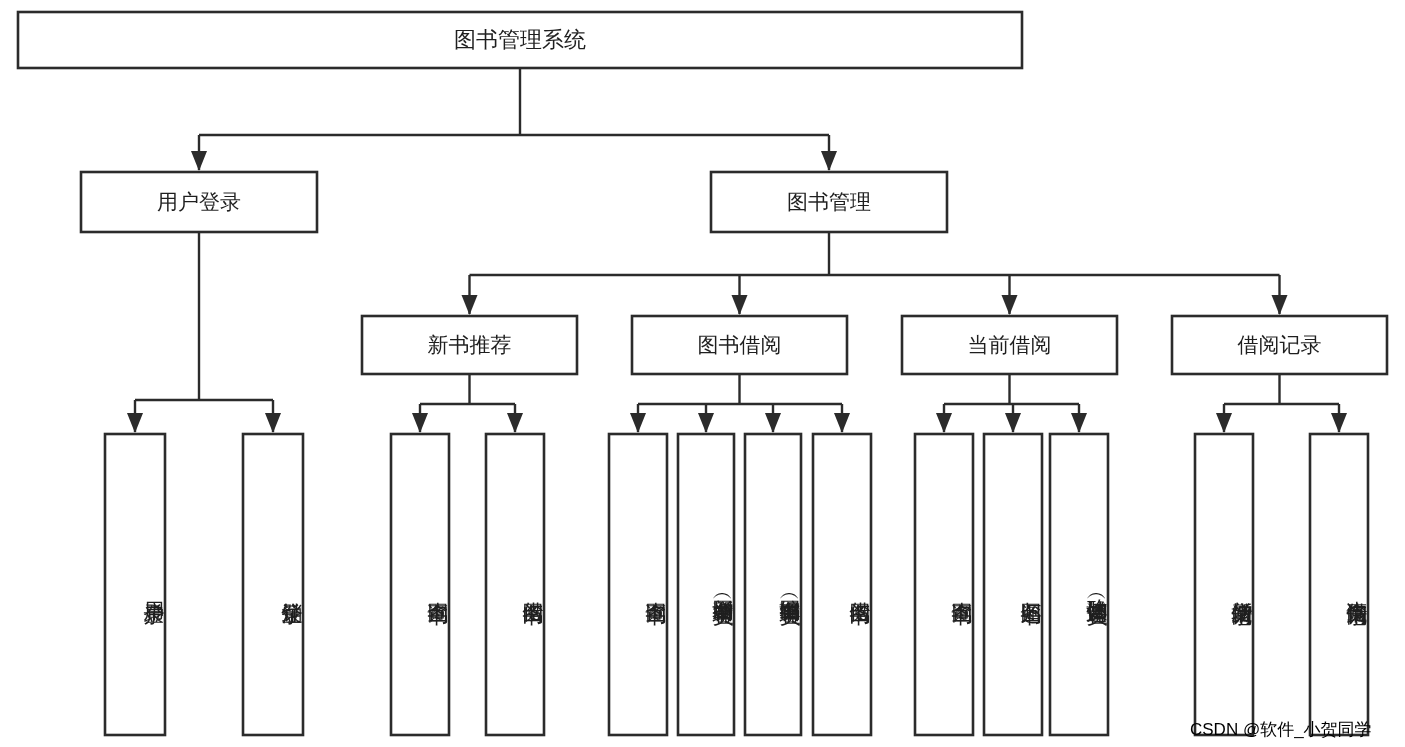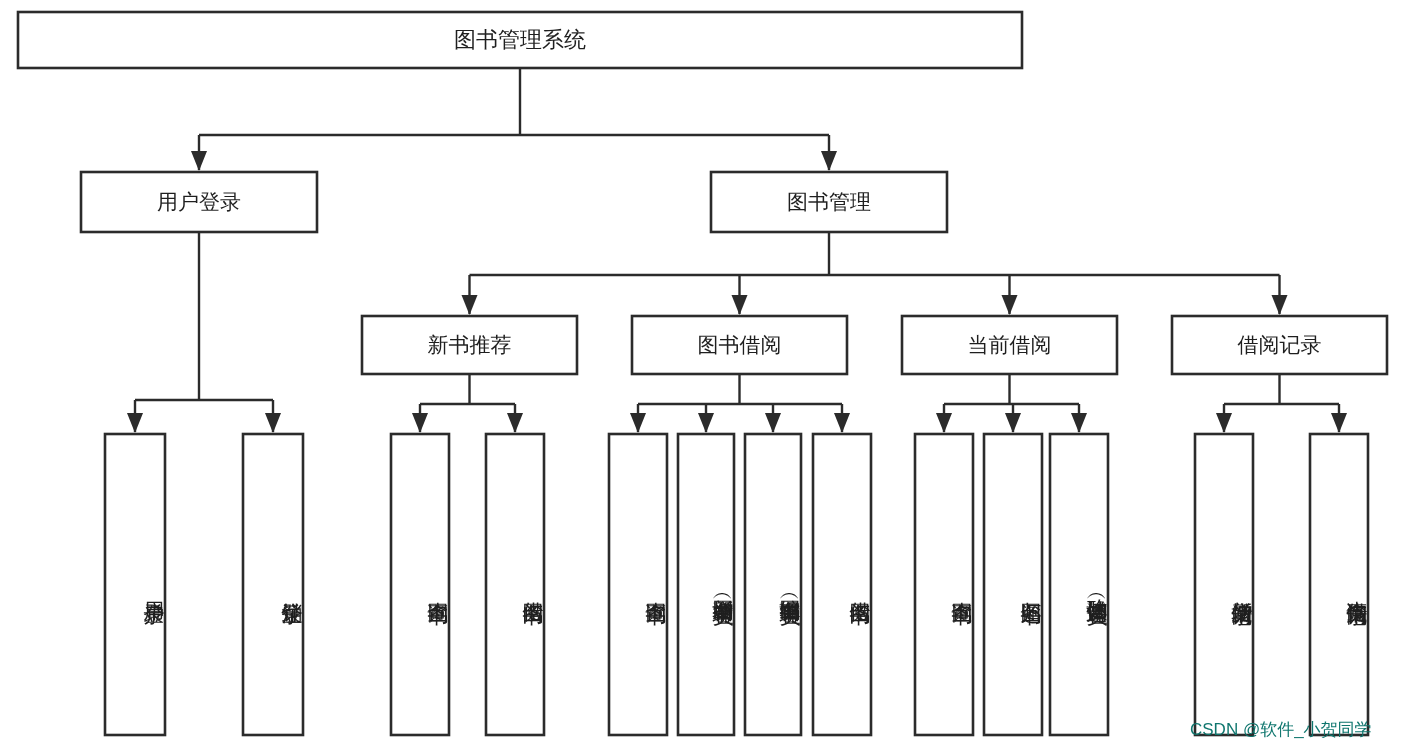--- a/index.html
+++ b/index.html
@@ -11,21 +11,21 @@
   .edge{fill:none;stroke:#2b2b2b;stroke-width:2.4;}
   .arrowhead{fill:#2b2b2b;stroke:none;}
   .lbl{fill:#1f1f1f;font-family:"Liberation Sans","DejaVu Sans",sans-serif;
        font-size:21px;text-anchor:middle;dominant-baseline:middle;}
   .lbl-root{font-size:22px;}
   .vlbl{position:absolute;color:#1f1f1f;font-size:21px;line-height:1.06;
         writing-mode:vertical-rl;text-orientation:upright;
         white-space:nowrap;letter-spacing:1px;
         font-family:"Liberation Sans","DejaVu Sans",sans-serif;
         display:flex;align-items:flex-start;justify-content:center;}
-  .watermark{position:absolute;color:#0f766e;font-size:17px;
+  .watermark{position:absolute;color:#000000;font-size:17px;
              font-family:"Liberation Sans","DejaVu Sans",sans-serif;
              white-space:nowrap;}
 </style>
 </head>
 <body>
 
 <div id="stage">
 
   <svg id="diagram-svg" viewBox="0 0 1405 747" xmlns="http://www.w3.org/2000/svg">
     <g id="edges">

